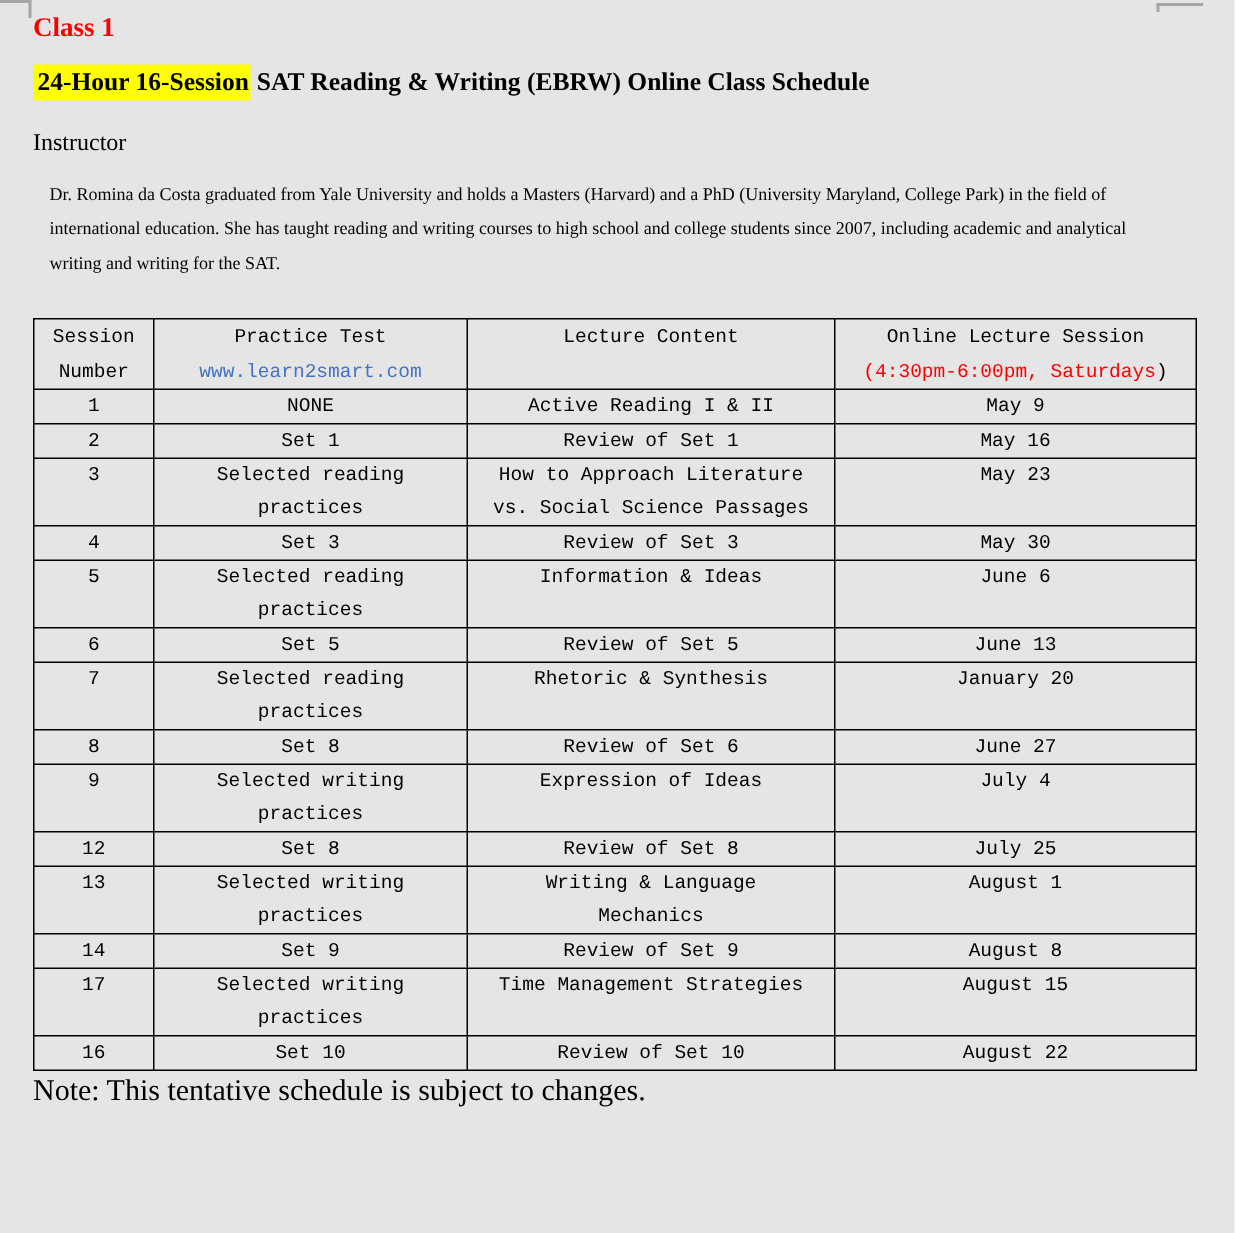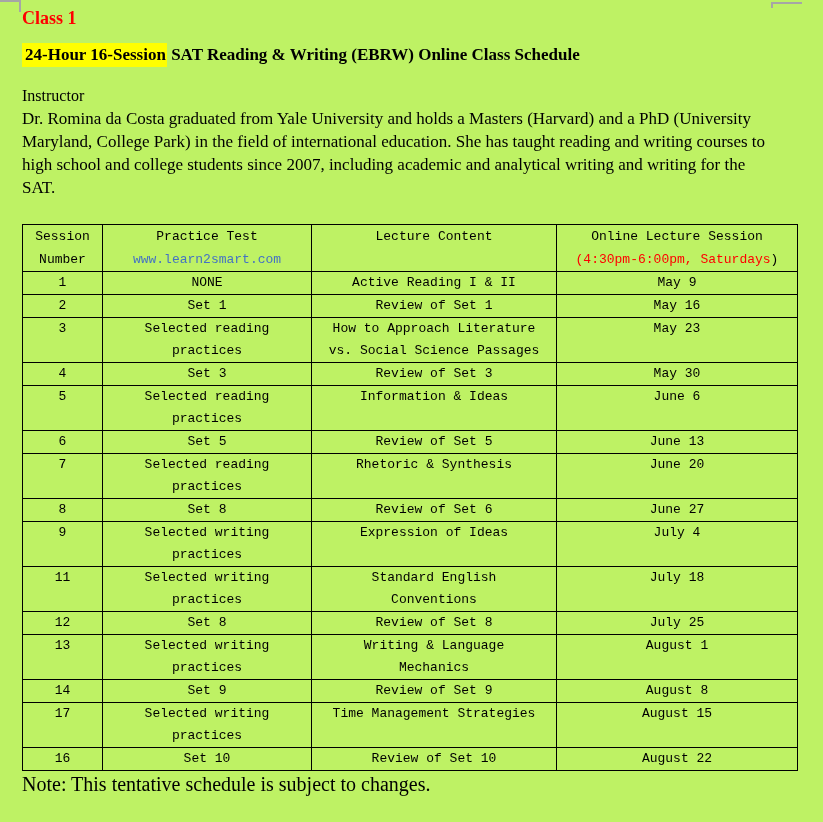--- a/index.html
+++ b/index.html
@@ -1,20 +1,20 @@
 <!DOCTYPE html>
 <html><head>
 <meta charset="utf-8">
 <style>
   html, body { margin: 0; padding: 0; background: #ffffff; }
   .page {
     position: relative;
     width: 823px;
     height: 822px;
-    background: #bef264;
+    background: #e5e5e5;
     font-family: "Liberation Serif", "DejaVu Serif", serif;
     color: #000000;
     overflow: hidden;
     box-sizing: border-box;
     padding: 6px 0 0 22px;
   }
   
   .mark-left {
     position: absolute; left: 0; top: 0;
     width: 19px; height: 10px;
@@ -45,23 +45,23 @@
     background: #ffff00;
     padding: 2px 1px 3px 3px;
   }
   .instructor-heading {
     margin: 17px 0 0 0;
     font-size: 16px;
     line-height: 23px;
     font-weight: normal;
   }
   .instructor-bio {
-    margin: 0;
+    margin: 11px;
     width: 752px;
-    font-size: 17px;
+    font-size: 12px;
     line-height: 23px;
   }
   table.schedule {
     margin-top: 25px;
     border-collapse: collapse;
     table-layout: fixed;
     width: 775px;
     font-size: 13px;
     font-family: Liberation Mono, monospace;
   }
@@ -169,44 +169,36 @@
           <td>6</td>
           <td>Set 5</td>
           <td>Review of Set 5</td>
           <td>June 13</td>
         </tr>
         <tr>
           <td>7</td>
           <td>Selected reading
 practices</td>
           <td>Rhetoric &amp; Synthesis</td>
-          <td>June 20</td>
+          <td>January 20</td>
         </tr>
         <tr>
           <td>8</td>
           <td>Set 8</td>
           <td>Review of Set 6</td>
           <td>June 27</td>
         </tr>
         <tr>
           <td>9</td>
           <td>Selected writing
 practices</td>
           <td>Expression of Ideas</td>
           <td>July 4</td>
         </tr>
         <tr>
-          <td>11</td>
-          <td>Selected writing
-practices</td>
-          <td>Standard English
-Conventions</td>
-          <td>July 18</td>
-        </tr>
-        <tr>
           <td>12</td>
           <td>Set 8</td>
           <td>Review of Set 8</td>
           <td>July 25</td>
         </tr>
         <tr>
           <td>13</td>
           <td>Selected writing
 practices</td>
           <td>Writing &amp; Language

